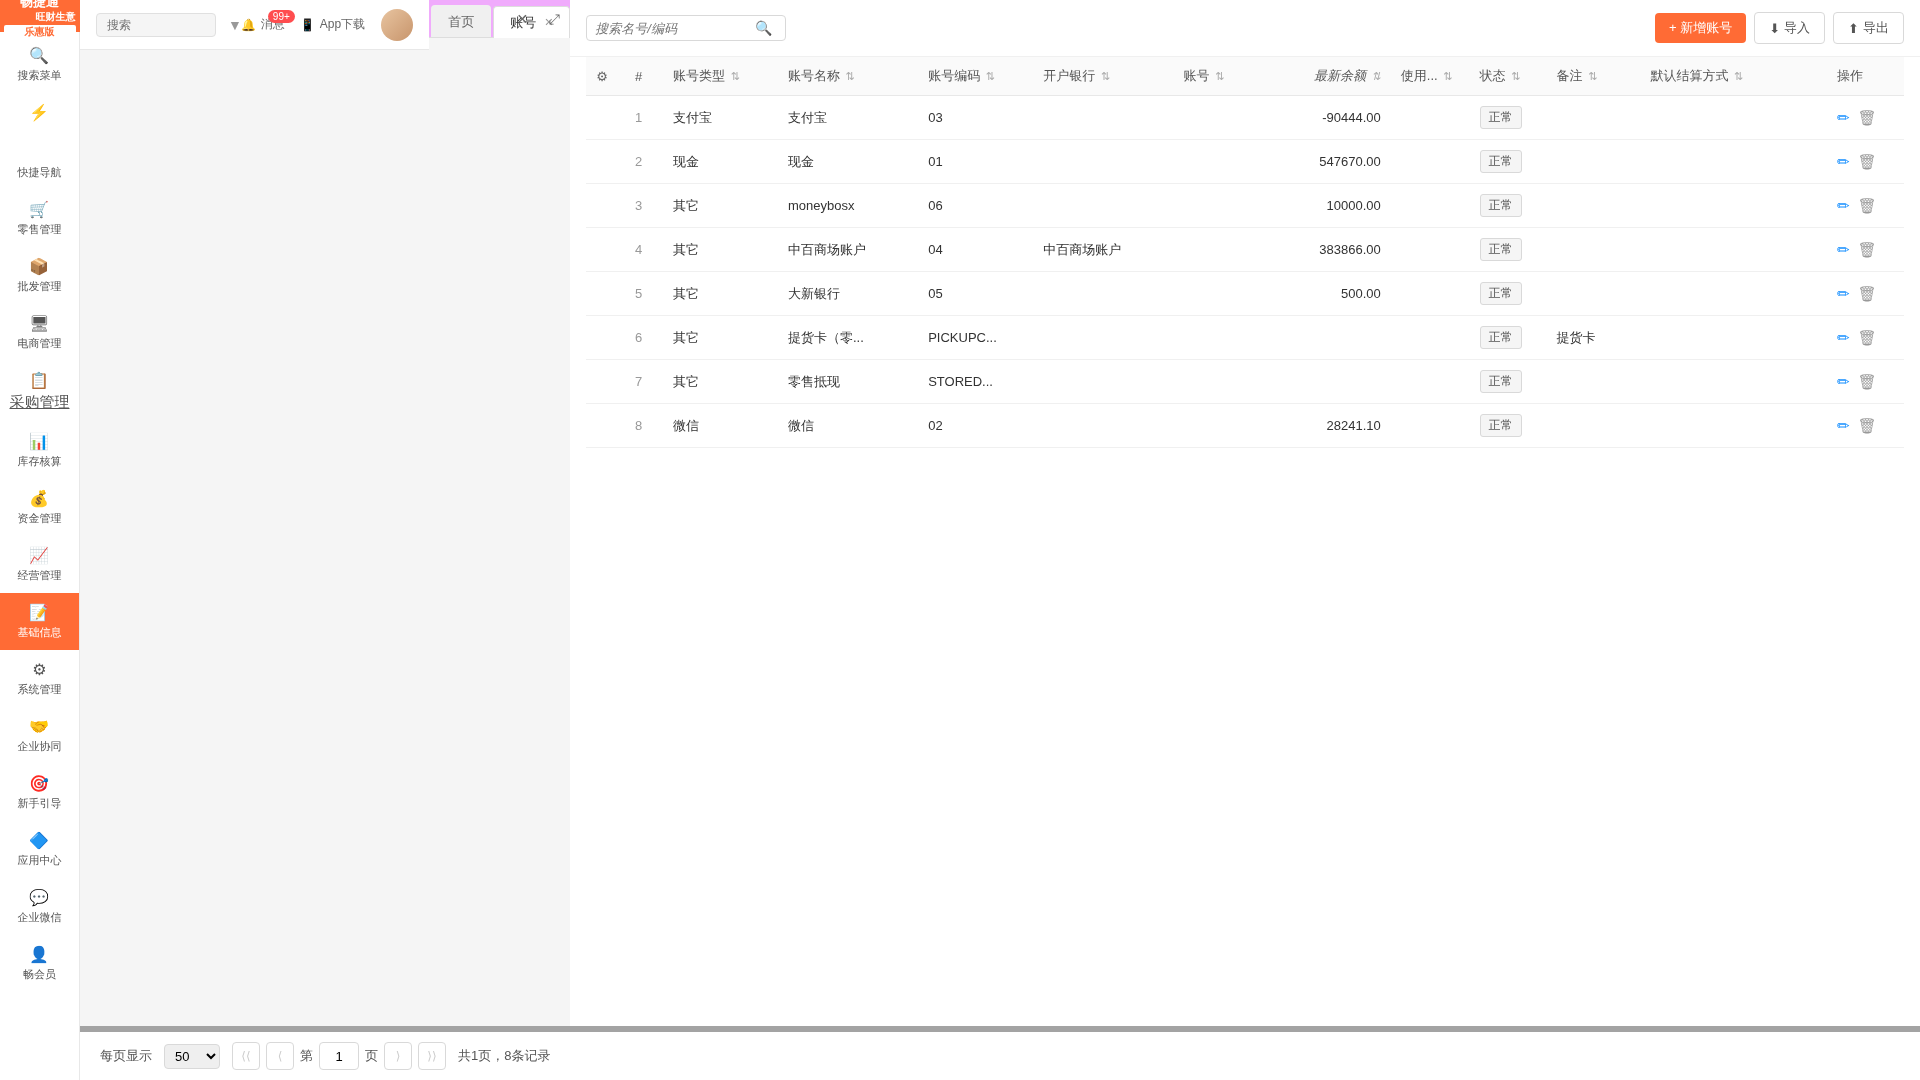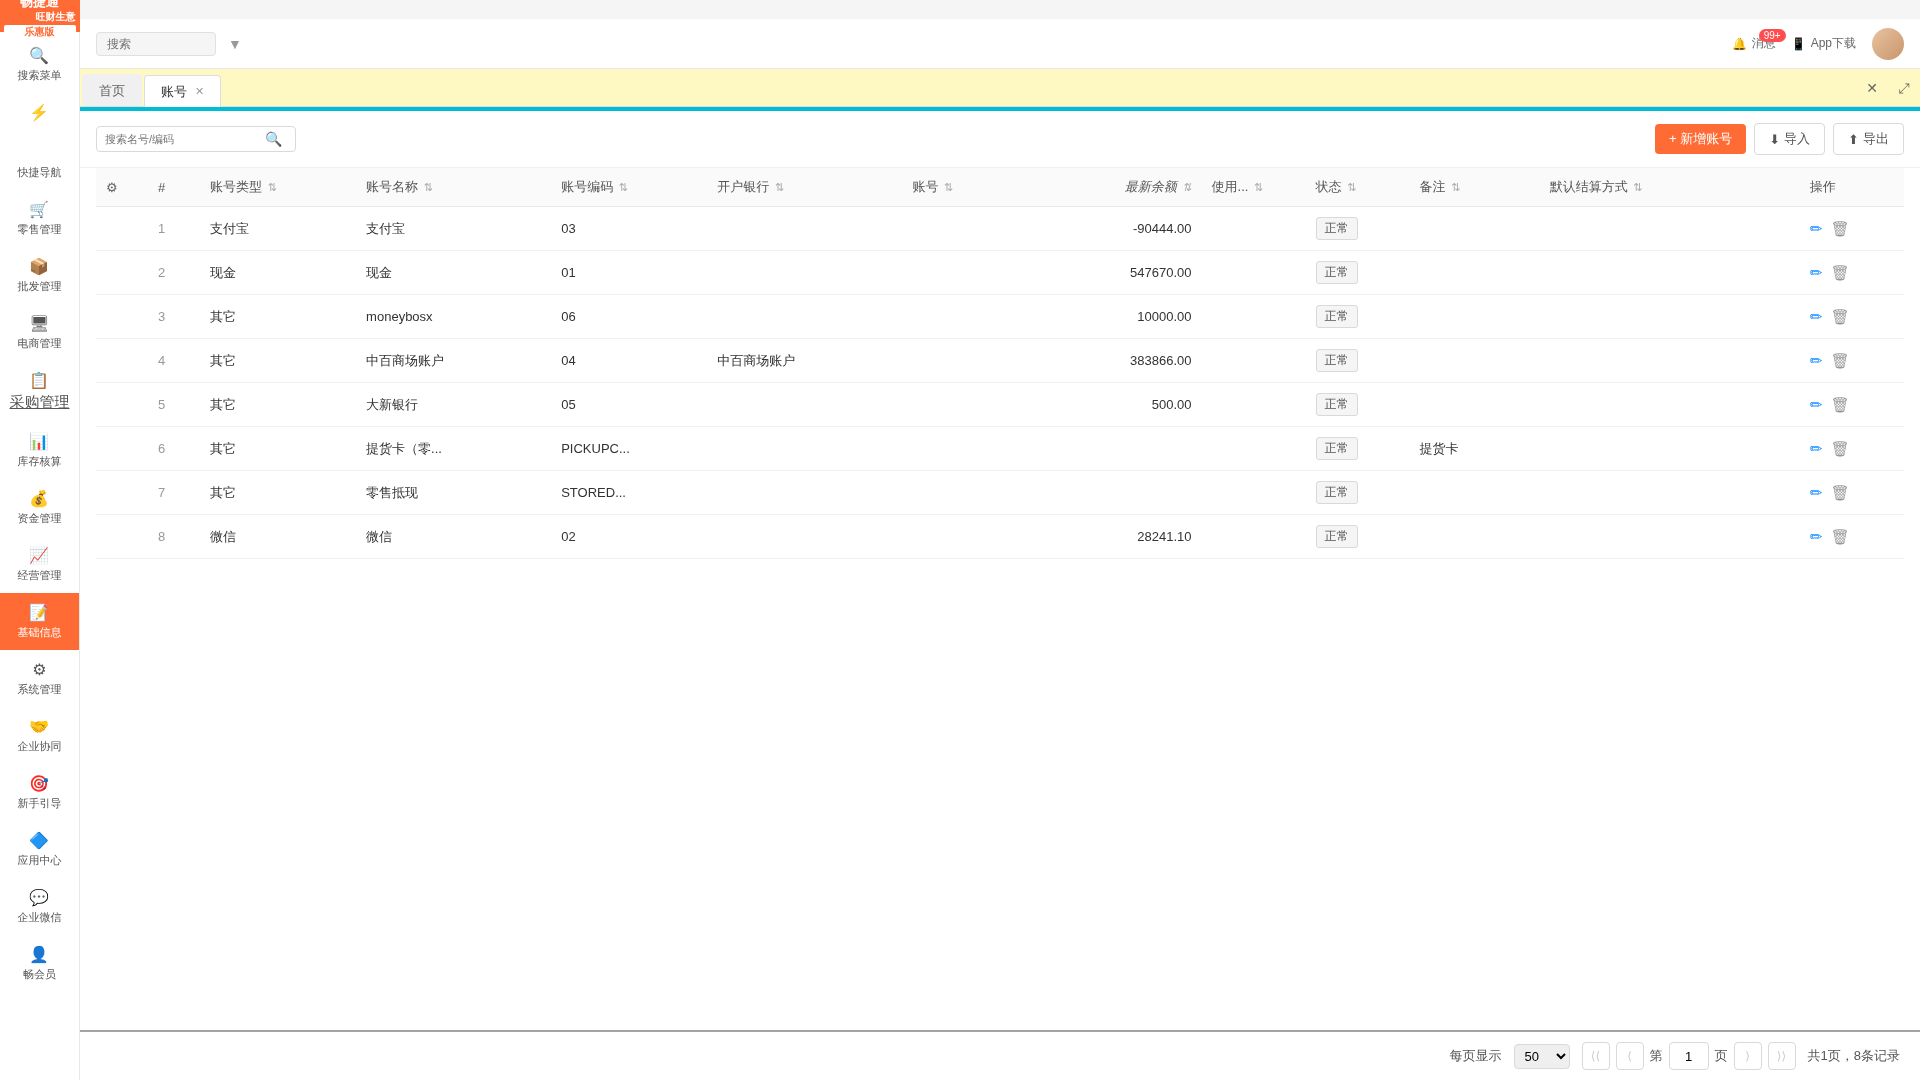--- a/index.html
+++ b/index.html
@@ -43,21 +43,21 @@
       align-items: center;
       cursor: pointer;
       color: #555;
       font-size: 12px;
       transition: background 0.2s;
     }
     .sidebar-item.active { background: #ff6b35; color: white; }
     .sidebar-item .s-icon { font-size: 16px; margin-bottom: 3px; }
 
     
-    .main { flex: 1; display: flex; flex-direction: column; overflow: hidden; margin-top: 19px; }
+    .main { flex: 1; display: flex; flex-direction: row; overflow: hidden; }
 
     
     .top-header {
       height: 50px;
       background: #fff;
       border-bottom: 1px solid #e8e8e8;
       display: flex;
       align-items: center;
       justify-content: space-between;
       padding: 0 16px;
@@ -83,21 +83,21 @@
       position: absolute;
       top: -6px;
       right: -10px;
     }
     .app-download { cursor: pointer; display: flex; align-items: center; gap: 4px; color: #666; font-size: 12px; }
     .avatar { width: 32px; height: 32px; border-radius: 50%; background: #ccc; overflow: hidden; cursor: pointer; }
 
     
     .tab-bar {
       height: 38px;
-      background: #fef9c3;
+      background: #f0abfc;
       border-bottom: 1px solid #ddd;
       display: flex;
       align-items: flex-end;
       padding-left: 0;
     }
     .tab-item {
       height: 32px;
       padding: 0 16px;
       display: flex;
       align-items: center;
@@ -215,25 +215,24 @@
     .action-icon.delete { color: #999; }
     .settings-icon { color: #666; cursor: pointer; }
 
     
     .table-footer {
       position: fixed;
       bottom: 0;
       right: 0;
       left: 80px;
       background: #fff;
-      border-top: 2px solid #a3a3a3;
+      border-top: 6px solid #a3a3a3;
       padding: 10px 20px;
       display: flex;
       align-items: center;
-      justify-content: flex-end;
       gap: 12px;
       font-size: 13px;
       color: #555;
     }
     .page-size-select {
       border: 1px solid #d9d9d9;
       border-radius: 4px;
       padding: 3px 6px;
       font-size: 13px;
       cursor: pointer;
@@ -394,21 +393,21 @@
     </div>
   </div>
 
   <div style="height: 4px; background: #00bcd4;"></div>
 
   <div class="content-area">
 
     <div class="toolbar">
       <div class="toolbar-left">
         <div class="search-box">
-          <input type="text" style="border: none; outline: none; font-size: 11px; width: 160px;" placeholder="搜索名号/编码">
+          <input type="text" style="border: none; outline: none; font-size: 13px; width: 160px; font-style: italic;" placeholder="搜索名号/编码">
           <span class="search-icon-btn">🔍</span>
         </div>
       </div>
       <div class="toolbar-right">
         <button class="btn-primary">+ 新增账号</button>
         <button class="btn-default">
           <span>⬇</span>
           <span>导入</span>
         </button>
         <button class="btn-default">

